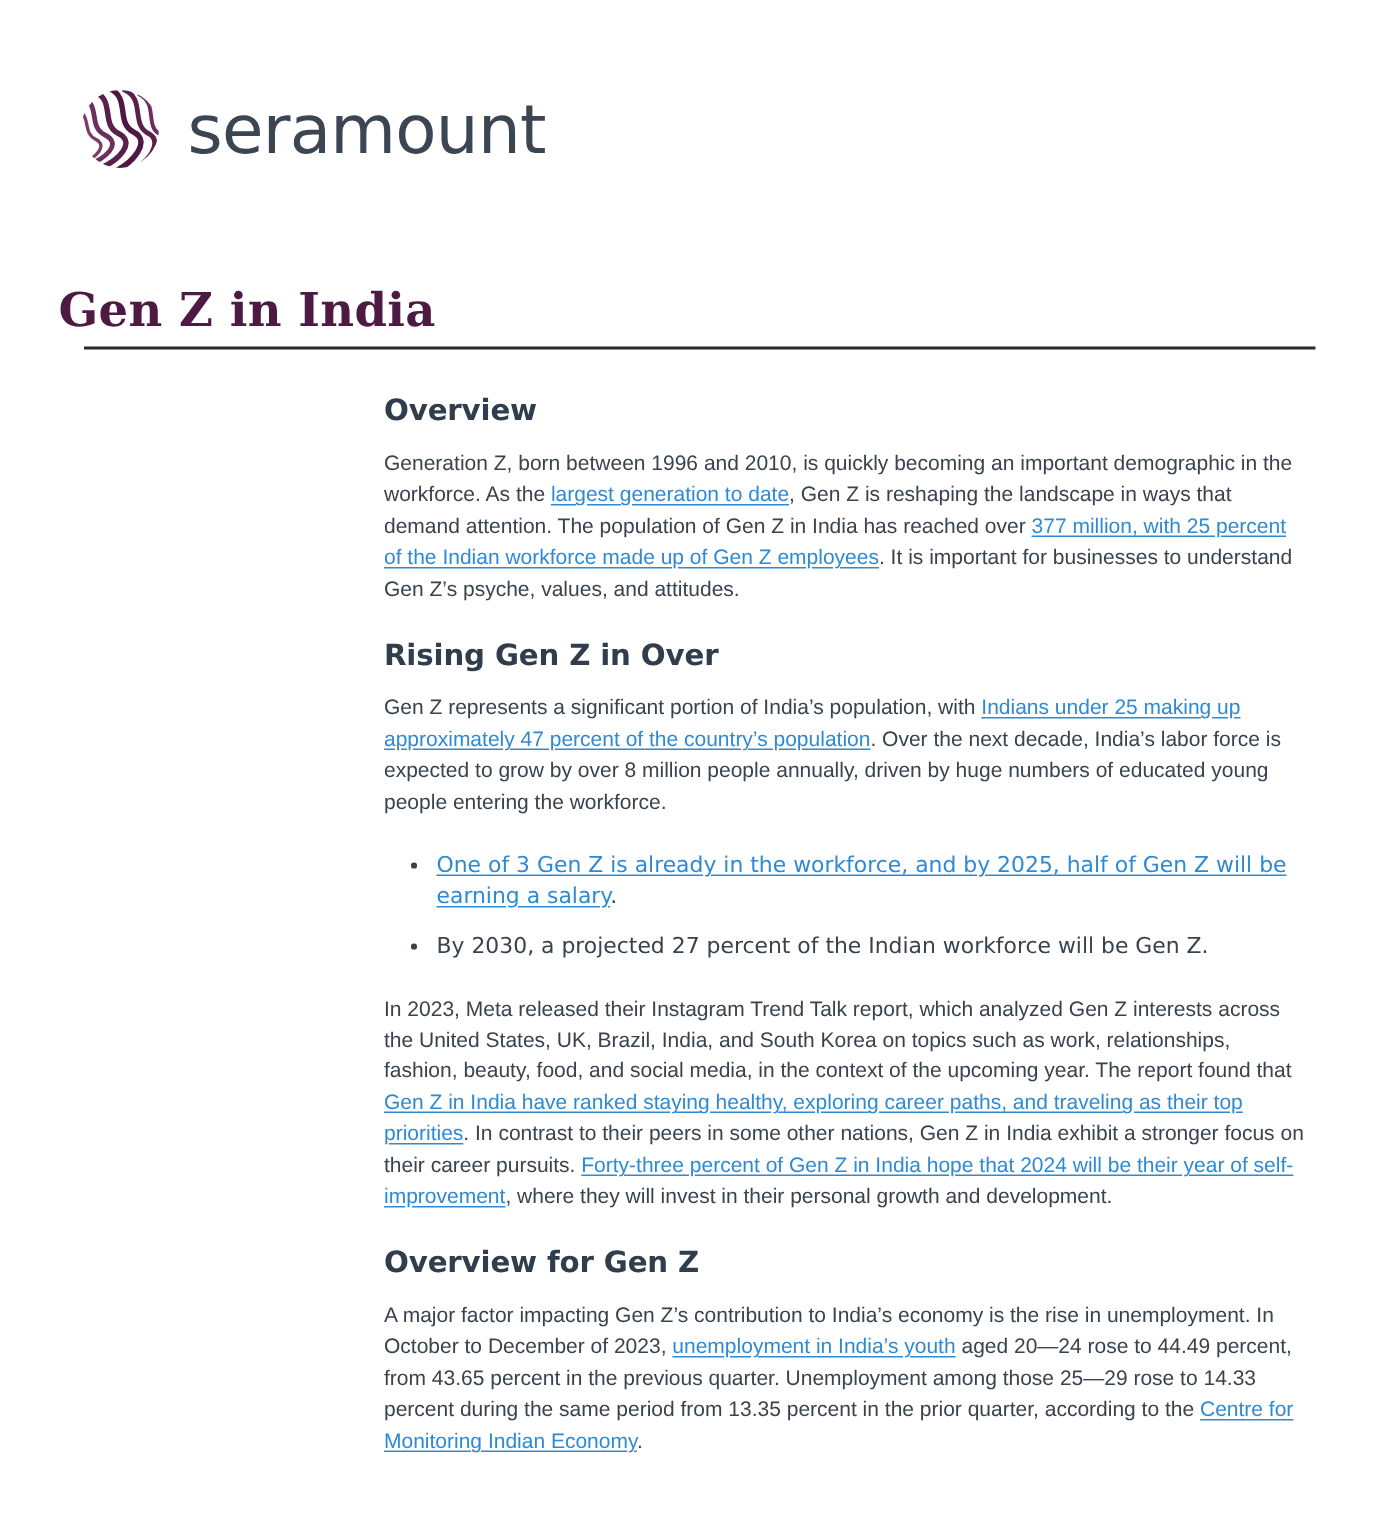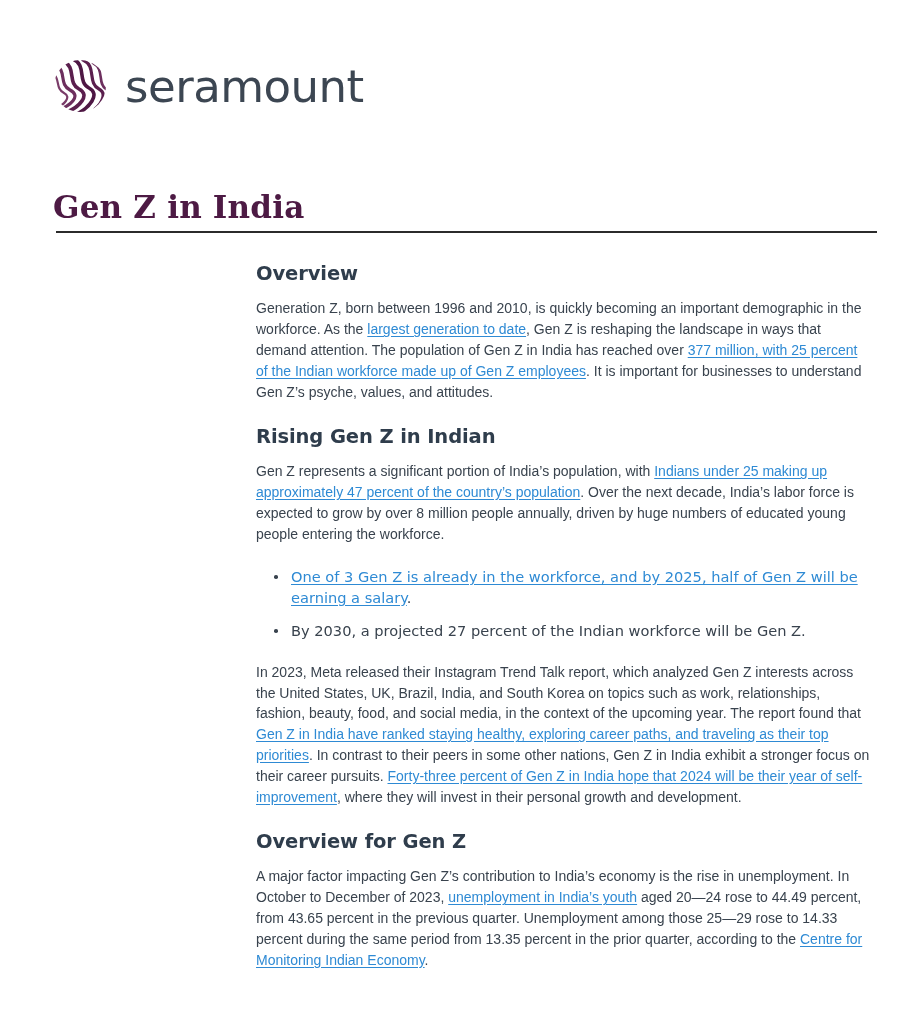--- a/index.html
+++ b/index.html
@@ -41,21 +41,21 @@
     letter-spacing: -0.5px;
     color: #3c4652;
     line-height: 1;
     white-space: nowrap;
     text-align: right;
   }
 
   
   .doc-title {
     position: absolute;
-    left: 53px;
+    left: 39px;
     top: 190px;
     font-family: "DejaVu Serif", serif;
     font-size: 31px;
     font-weight: 700;
     color: #4d1a44;
     letter-spacing: 0.2px;
     line-height: 1.15;
     margin: 0;
     white-space: nowrap;
   }
@@ -159,21 +159,21 @@
   <div class="title-rule"></div>
 
   <div class="content">
 
     <section class="section section-overview">
       <h2 class="section-heading">Overview</h2>
       <p class="body-text">Generation Z, born between 1996 and 2010, is quickly becoming an important demographic in the workforce. As the <a class="doclink">largest generation to date</a>, Gen Z is reshaping the landscape in ways that demand attention. The population of Gen Z in India has reached over <a class="doclink">377 million, with 25 percent of the Indian workforce made up of Gen Z employees</a>. It is important for businesses to understand Gen Z’s psyche, values, and attitudes.</p>
     </section>
 
     <section class="section section-rising">
-      <h2 class="section-heading">Rising Gen Z in Indian</h2>
+      <h2 class="section-heading">Rising Gen Z in Over</h2>
       <p class="body-text">Gen Z represents a significant portion of India’s population, with <a class="doclink">Indians under 25 making up approximately 47 percent of the country’s population</a>. Over the next decade, India’s labor force is expected to grow by over 8 million people annually, driven by huge numbers of educated young people entering the workforce.</p>
       <ul class="bullets">
         <li><a class="doclink">One of 3 Gen Z is already in the workforce, and by 2025, half of Gen Z will be earning a salary</a>.</li>
         <li>By 2030, a projected 27 percent of the Indian workforce will be Gen Z.</li>
       </ul>
       <p class="body-text">In 2023, Meta released their Instagram Trend Talk report, which analyzed Gen Z interests across the United States, UK, Brazil, India, and South Korea on topics such as work, relationships, fashion, beauty, food, and social media, in the context of the upcoming year. The report found that <a class="doclink">Gen Z in India have ranked staying healthy, exploring career paths, and traveling as their top priorities</a>. In contrast to their peers in some other nations, Gen Z in India exhibit a stronger focus on their career pursuits. <a class="doclink">Forty-three percent of Gen Z in India hope that 2024 will be their year of self-improvement</a>, where they will invest in their personal growth and development.</p>
     </section>
 
     <section class="section section-barriers">
       <h2 class="section-heading">Overview for Gen Z</h2>

